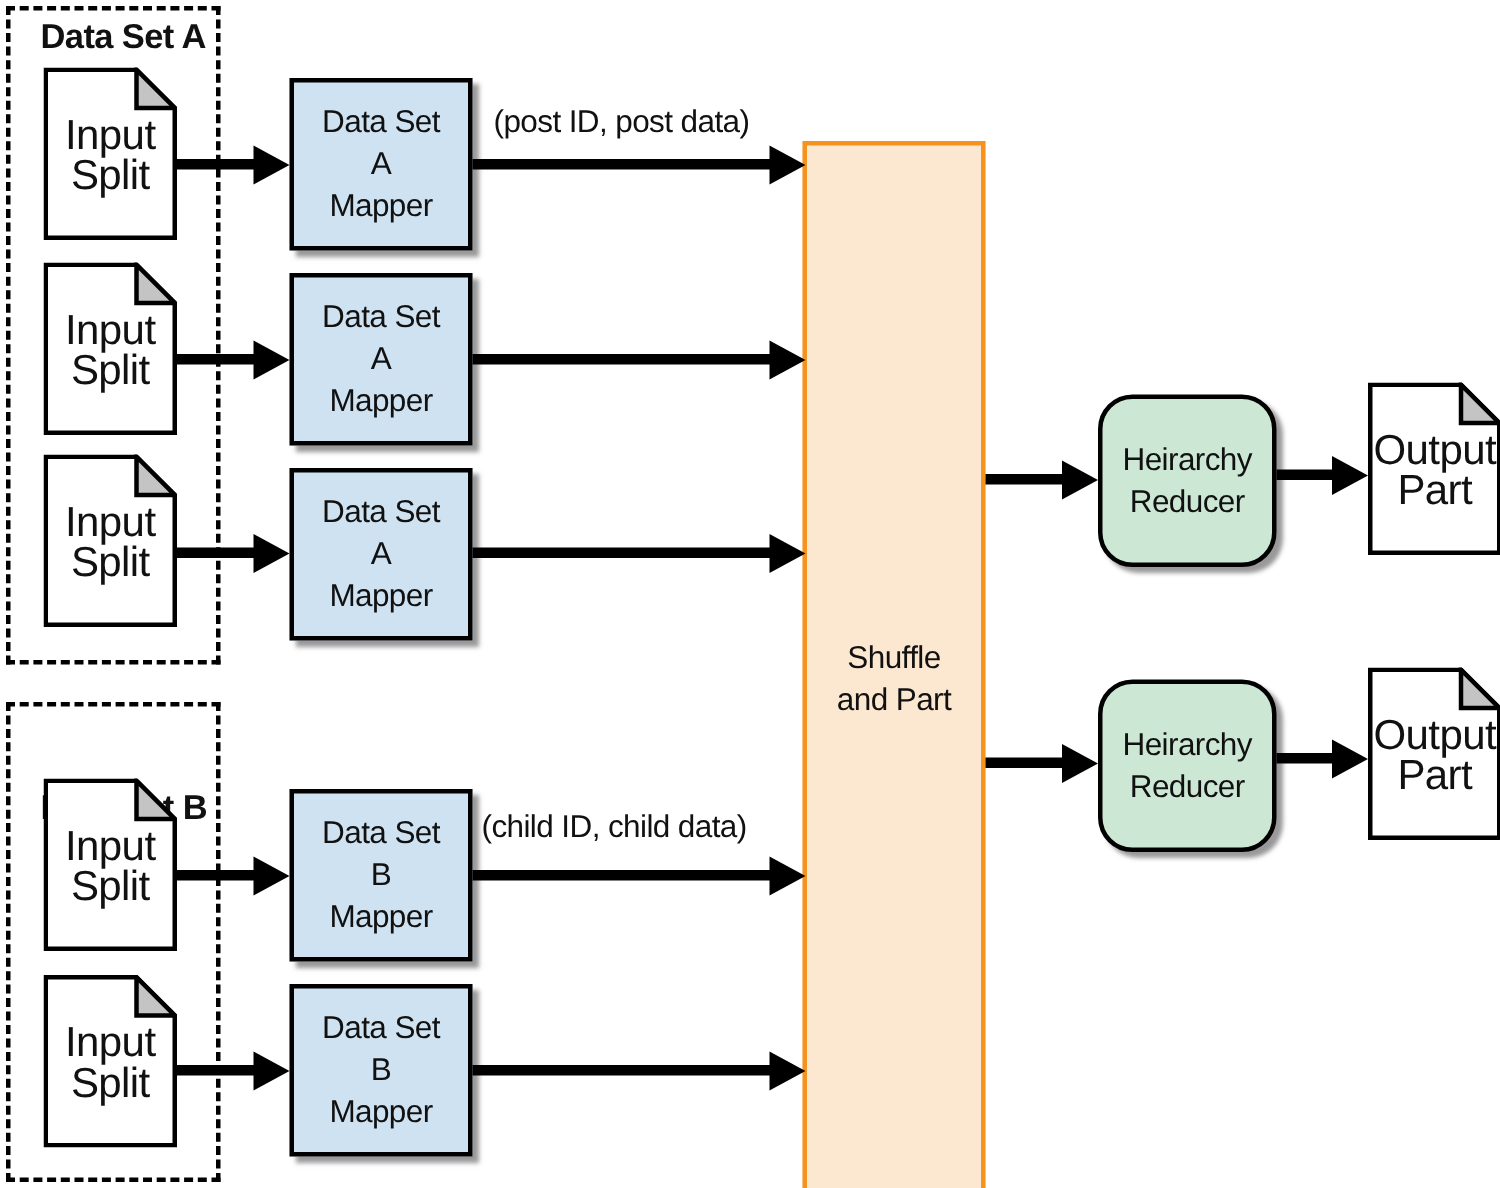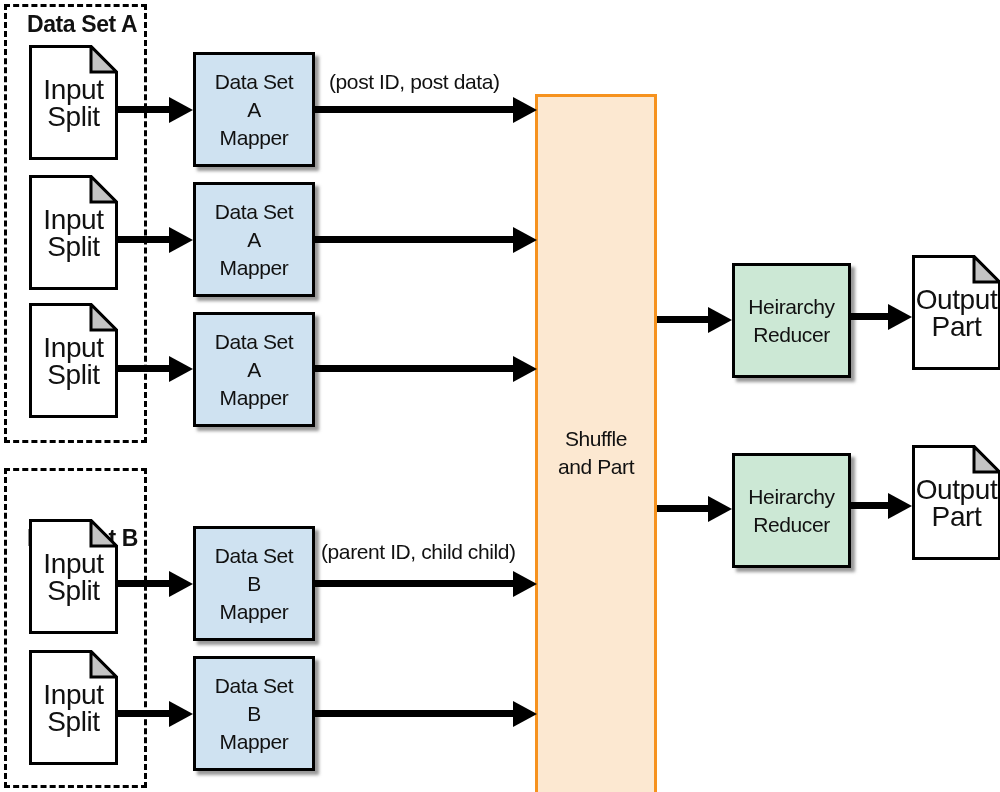--- a/index.html
+++ b/index.html
@@ -27,21 +27,21 @@
   .doc svg{position:absolute;left:0;top:0;width:89px;height:115px;}
   .doc-body{fill:#ffffff;stroke:var(--box-border);stroke-width:3;stroke-linejoin:miter;}
   .doc-fold{fill:var(--doc-fold);stroke:var(--box-border);stroke-width:3;stroke-linejoin:miter;}
   .doc-text{position:absolute;inset:0;display:flex;flex-direction:column;align-items:center;justify-content:center;
     font-size:28px;line-height:27px;text-align:center;}
   
   .box{position:absolute;display:flex;flex-direction:column;align-items:center;justify-content:center;
     border:3px solid var(--box-border);font-size:21px;line-height:28px;text-align:center;
     box-shadow:4px 4px 3px rgba(70,70,70,0.55);}
   .mapper{width:116px;height:109px;background:var(--mapper-fill);}
-  .reducer{width:113px;height:109px;background:var(--reducer-fill);}
+  .reducer{width:113px;height:109px;background:var(--reducer-fill);border-radius:23px;}
   .shuffle{left:535px;top:52px;width:116px;height:712px;background:var(--shuffle-fill);
     border:3px solid var(--shuffle-border);box-shadow:none;margin-top:42px;}
   
   .arrow{position:absolute;height:0;}
   .arrow .shaft{position:absolute;left:0;right:18px;top:-4px;height:7px;background:#000;}
   .arrow .head{position:absolute;right:0;top:-13px;width:0;height:0;
     border-left:24px solid #000;border-top:13px solid transparent;border-bottom:13px solid transparent;}
   
   .kv-label{position:absolute;font-size:21px;line-height:24px;white-space:nowrap;}
   .label-post{left:329px;top:70px;}
@@ -225,15 +225,15 @@
   <div class="arrow" style="left:851px;top:317px;width:61px">
       <div class="shaft"></div>
       <div class="head"></div>
     </div>
   <div class="arrow" style="left:851px;top:506px;width:61px">
       <div class="shaft"></div>
       <div class="head"></div>
     </div>
 
   <div class="kv-label label-post">(post ID, post data)</div>
-  <div class="kv-label label-parent">(parent ID, child child)</div>
+  <div class="kv-label label-parent">(child ID, child data)</div>
 
 </div>
 
 </body></html>

